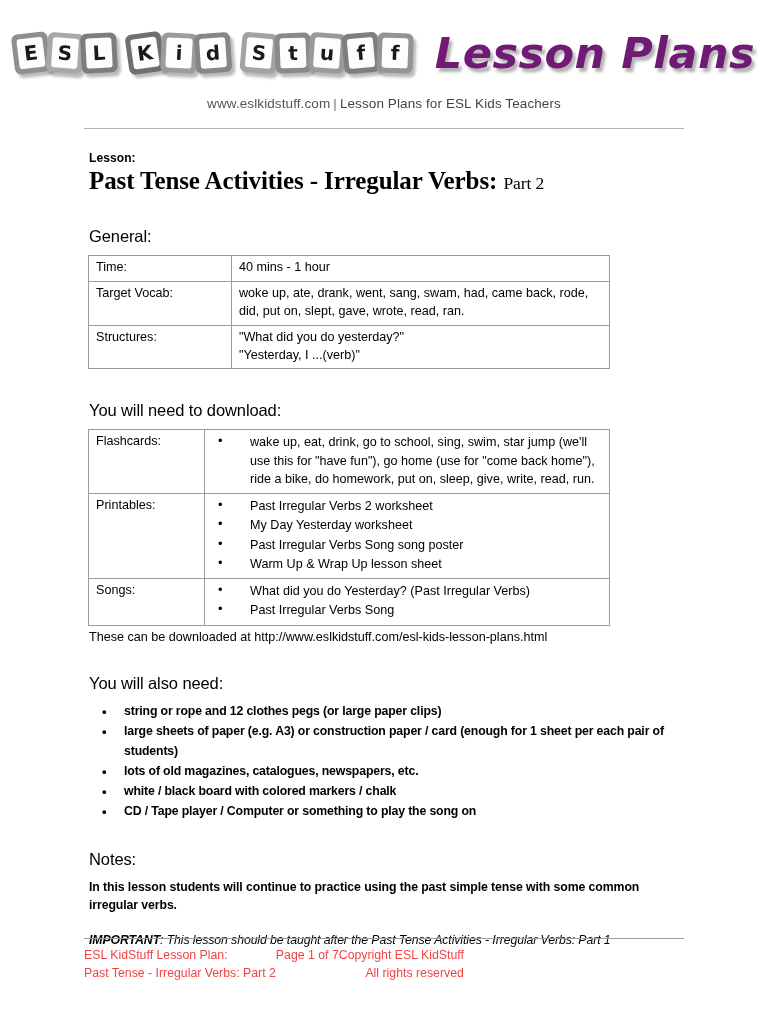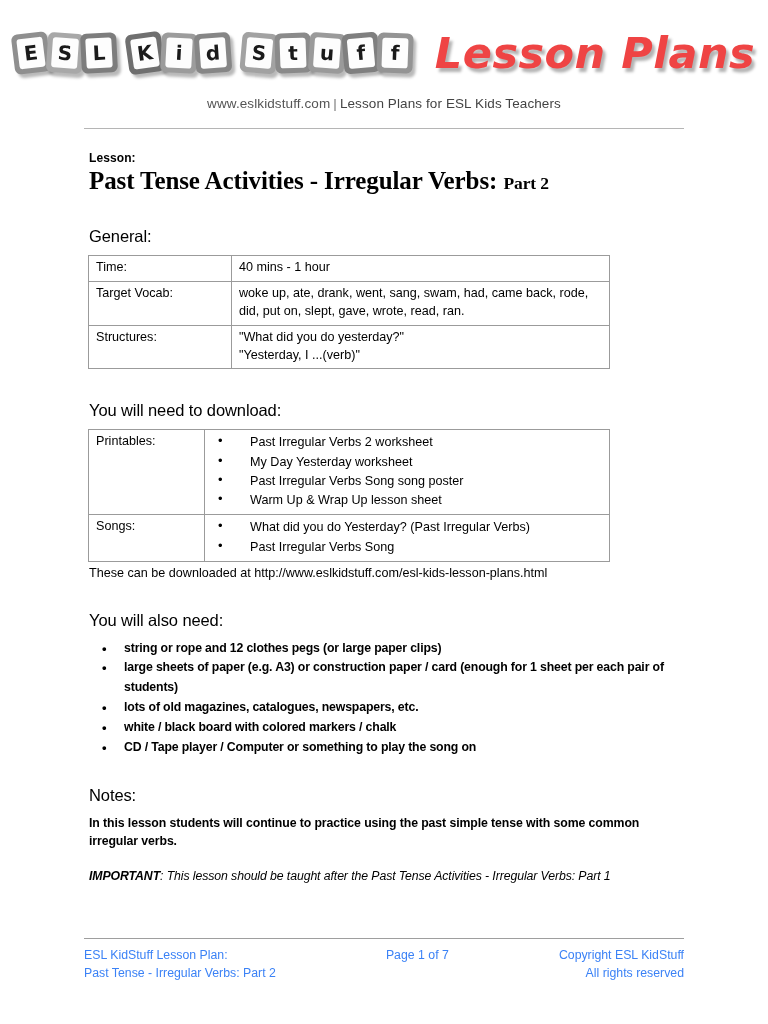--- a/index.html
+++ b/index.html
@@ -66,21 +66,21 @@
     z-index: 2;
     line-height: 1;
     display: block;
   }
   .script-title {
     font-family: "DejaVu Sans", sans-serif;
     font-weight: bold;
     font-style: italic;
     font-size: 43px;
     letter-spacing: 0.5px;
-    color: #ef4444;
+    color: #701a75;
     text-shadow: 3px 4px 3px rgba(0,0,0,0.30);
     margin-left: 14px;
     line-height: 1;
     white-space: nowrap;
   }
   .tagline {
     margin-top: 12px;
     font-size: 13.5px;
     color: #555555;
     font-family: "Liberation Sans", sans-serif;
@@ -112,21 +112,21 @@
   .lesson-title {
     font-family: "Liberation Serif", serif;
     font-weight: bold;
     font-size: 25px;
     margin: 2px 0 0 5px;
     letter-spacing: -0.1px;
     white-space: nowrap;
   }
   .lesson-title .part {
     font-size: 17.5px;
-    font-weight: bold;
+    font-weight: normal;
     text-align: right;
   }
 
   h2.section {
     font-size: 16.5px;
     font-weight: normal;
     margin: 32px 0 9px 5px;
     letter-spacing: -0.1px;
   }
   h2.section.tight { margin-top: 28px; }
@@ -226,23 +226,22 @@
     width: 600px;
   }
   .footer-rule {
     width: 600px;
     height: 1px;
     background: #9e9e9e;
     margin-bottom: 8px;
   }
   .footer-cols {
     display: flex;
-    justify-content: space-between;
     align-items: flex-start;
-    color: #3b82f6;
+    color: #ef4444;
     font-size: 12.3px;
     line-height: 1.45;
   }
   .footer-left { text-align: left; }
   .footer-center { text-align: center; padding-top: 0px; }
   .footer-right { text-align: right; }
 </style>
 </head>
 <body>
 
@@ -333,20 +332,28 @@
               <p>"What did you do yesterday?"</p>
               <p>"Yesterday, I ...(verb)"</p>
             </td>
           </tr>
         </tbody>
     </table>
 
     <h2 class="section">You will need to download:</h2>
     <table class="info dl">
       <tbody id="download-rows">
+          <tr>
+            <td class="label">Flashcards:</td>
+            <td class="tight-cell">
+              <ul class="cellbul">
+                <li>wake up, eat, drink, go to school, sing, swim, star jump (we'll use this for "have fun"), go home (use for "come back home"), ride a bike, do homework, put on, sleep, give, write, read, run.</li>
+              </ul>
+            </td>
+          </tr>
           <tr>
             <td class="label">Printables:</td>
             <td class="tight-cell">
               <ul class="cellbul">
                 <li>Past Irregular Verbs 2 worksheet</li>
                 <li>My Day Yesterday worksheet</li>
                 <li>Past Irregular Verbs Song song poster</li>
                 <li>Warm Up &amp; Wrap Up lesson sheet</li>
               </ul>
             </td>

